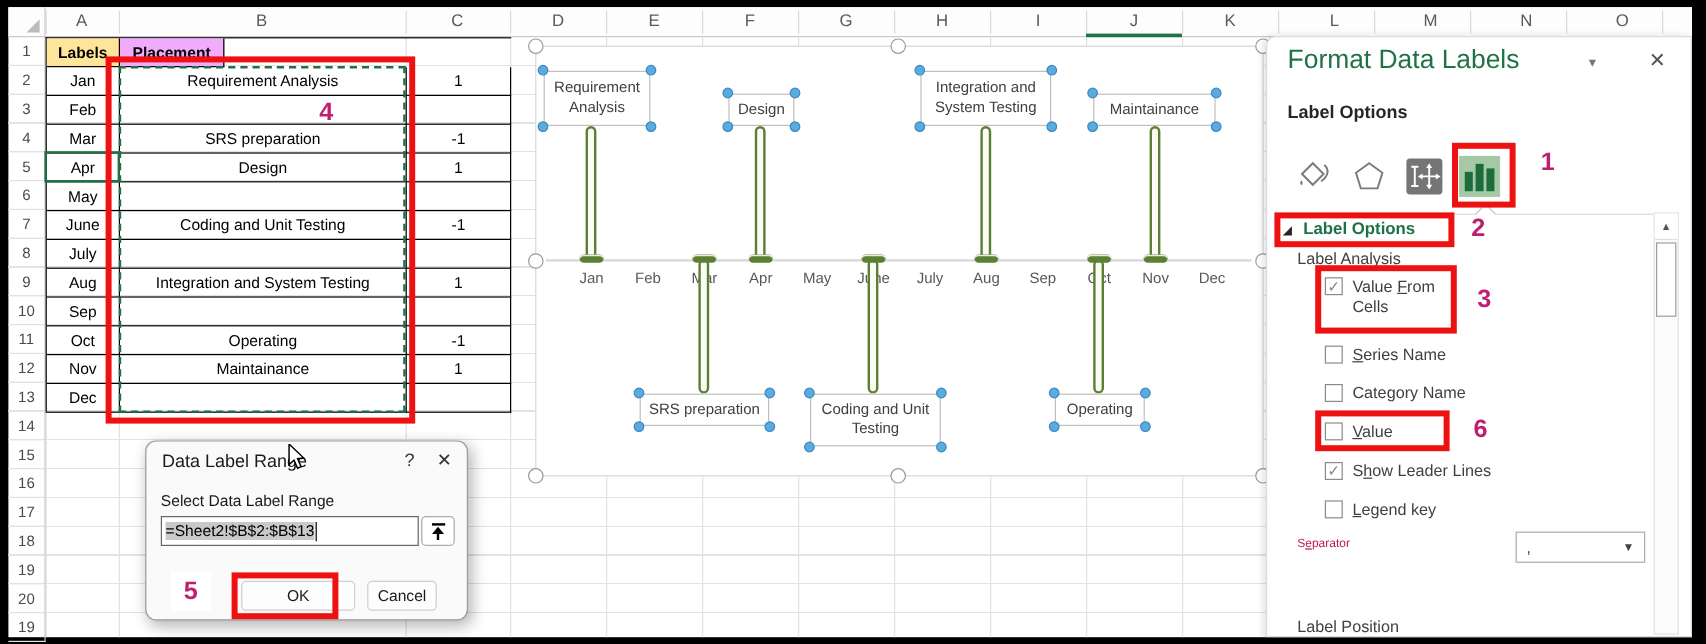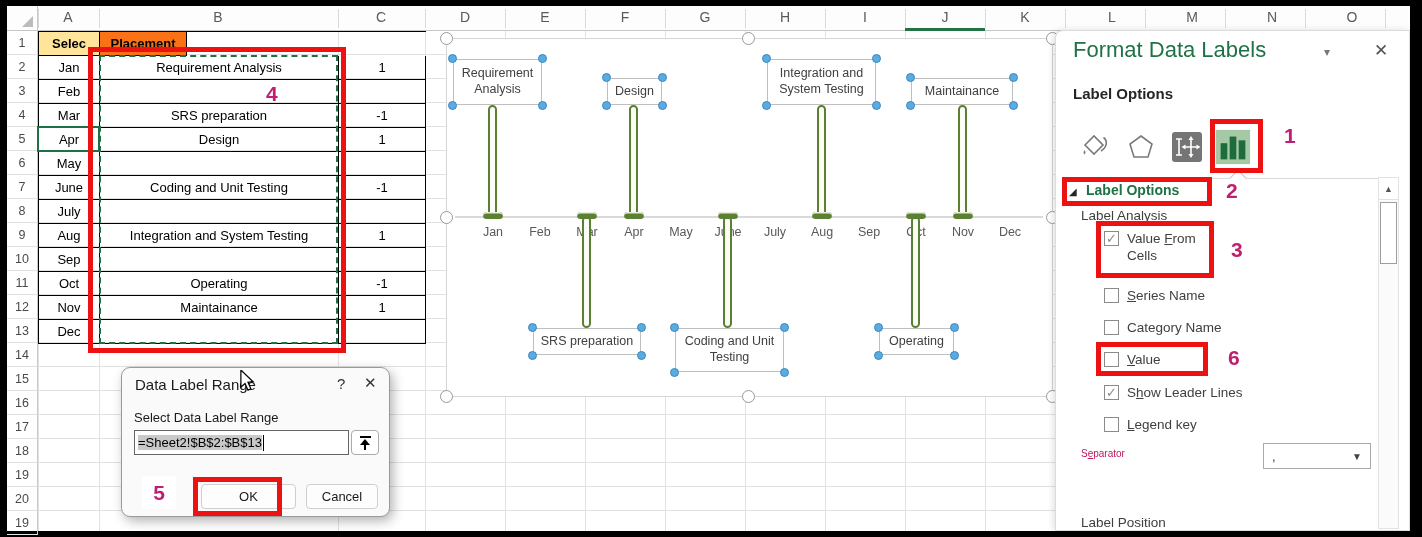--- a/index.html
+++ b/index.html
@@ -166,22 +166,22 @@
     <div class="rn">16</div>
     <div class="rn">17</div>
     <div class="rn">18</div>
     <div class="rn">19</div>
     <div class="rn">20</div>
     <div class="rn">19</div>
   </div>
 
   <div id="dtable">
     <div class="trow">
-      <div class="tc ca hdr" style="background:#ffe599">Selec</div>
-      <div class="tc cc hdr" style="background:#f97316">Placement</div>
+      <div class="tc ca hdr" style="background:#ffe599">Labels</div>
+      <div class="tc cc hdr" style="background:#f0abfc">Placement</div>
     </div>
     <div class="trow">
           <div class="tc ca">Jan</div>
           <div class="tc cb">Requirement Analysis</div>
           <div class="tc cc">1</div>
         </div>
     <div class="trow">
           <div class="tc ca">Feb</div>
           <div class="tc cb"></div>
           <div class="tc cc"></div>
@@ -348,21 +348,21 @@
       </div>
    <div id="rangepick">
         <div class="bar"></div>
         <div class="arr"></div>
         <div class="stm"></div>
       </div>
    <div id="badge5">
         <span class="annnum" style="position:static">5</span>
       </div>
    <div class="dbtn" style="left:79px;top:116px;width:95px">OK</div>
-   <div class="dbtn" style="left:184px;top:116px;width:72px">Cancel</div>
+   <div class="dbtn" style="left:184px;top:116px;width:58px">Cancel</div>
    <div class="redbox" style="left:71px;top:109px;width:89px;height:39px"></div>
  </div>
 
  <svg id="cursor" width="18" height="22" viewBox="0 0 12 18">
    <path d="M1,0 L1,14 L4.4,11 L6.8,16.5 L9.2,15.4 L6.8,10 L11,9.6 Z" fill="#fff" stroke="#000" stroke-width="1"></path>
  </svg>
 
  <div id="pane">
    <span id="panetitle">Format Data Labels</span>
    <span id="panecaret">▾</span>

